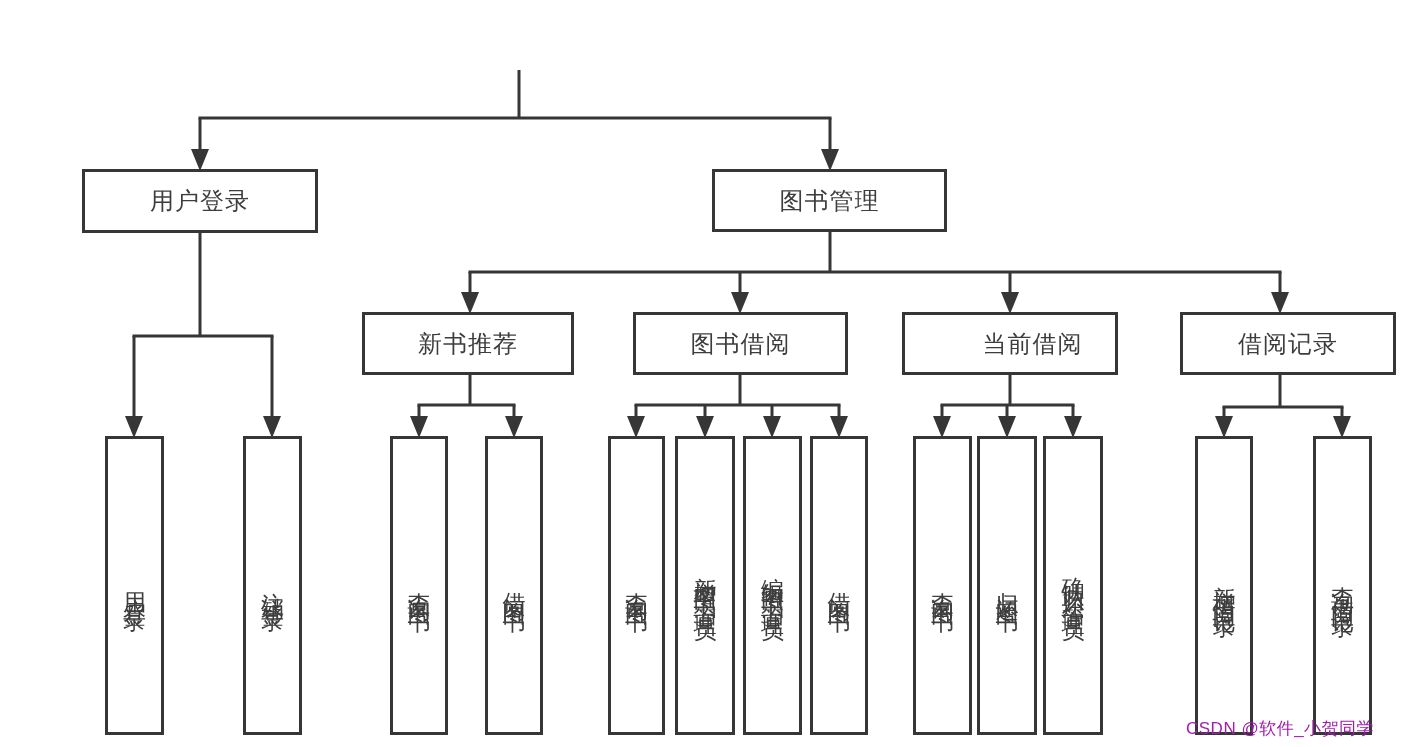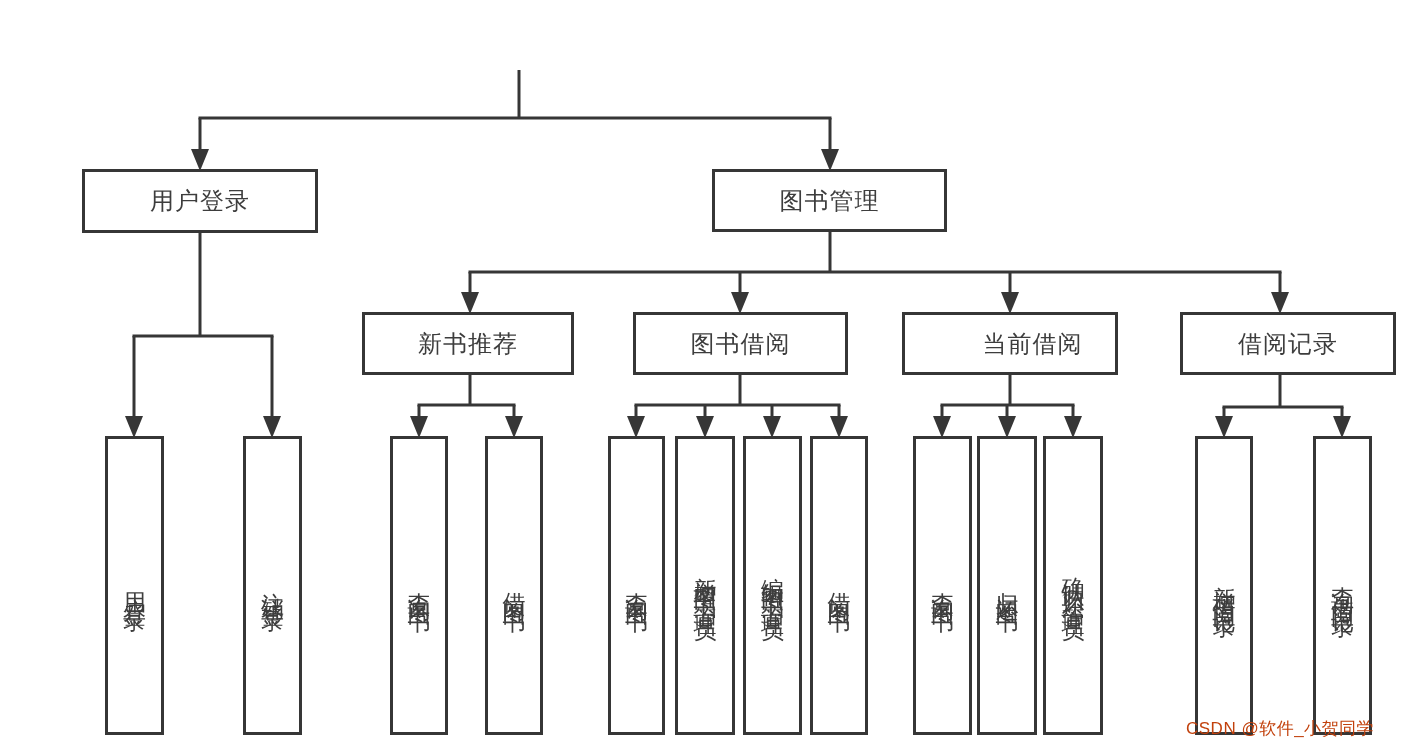--- a/index.html
+++ b/index.html
@@ -30,21 +30,21 @@
     text-orientation: mixed;
     font-size: 23px;
     letter-spacing: 6px;
     line-height: 1;
   }
   .watermark {
     position: absolute;
     left: 1186px;
     top: 717px;
     font-size: 17px;
-    color: #c2410c;
+    color: #a21caf;
     letter-spacing: 0.5px;
     white-space: nowrap;
   }
 </style>
 </head>
 <body>
 
 <div class="stage">
 
   <svg class="connectors" id="connectors" width="1405" height="747">

